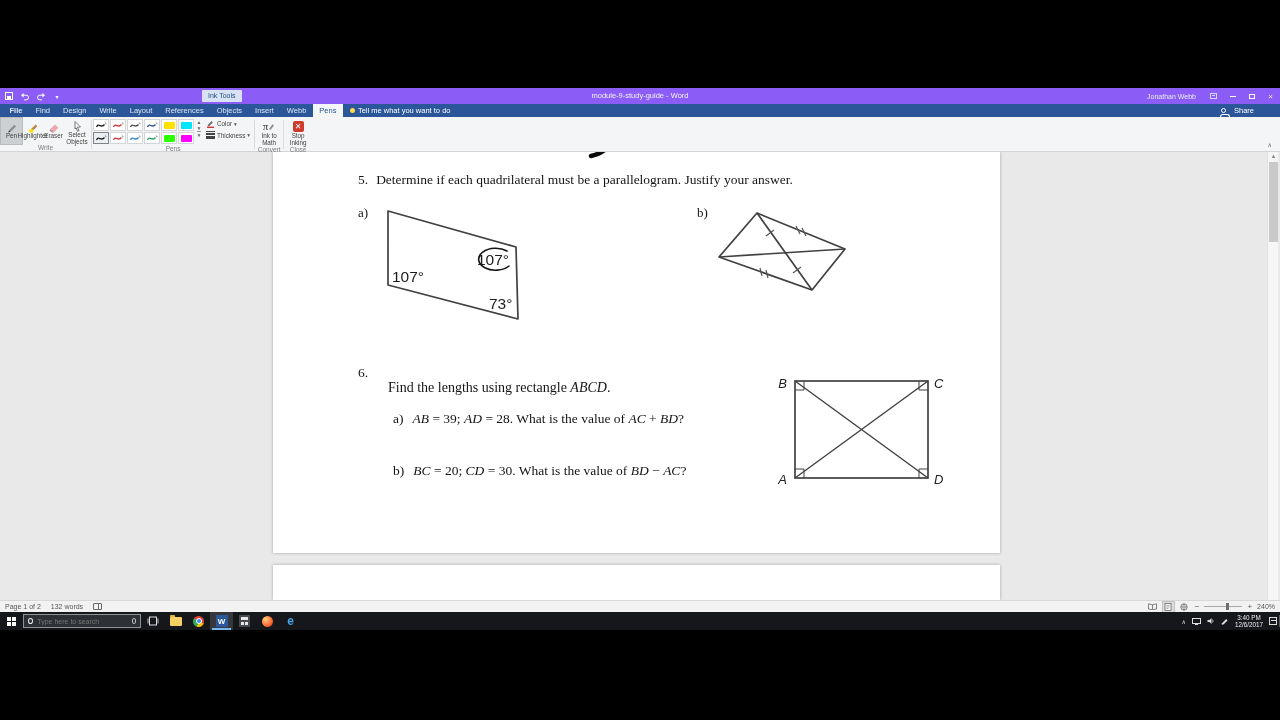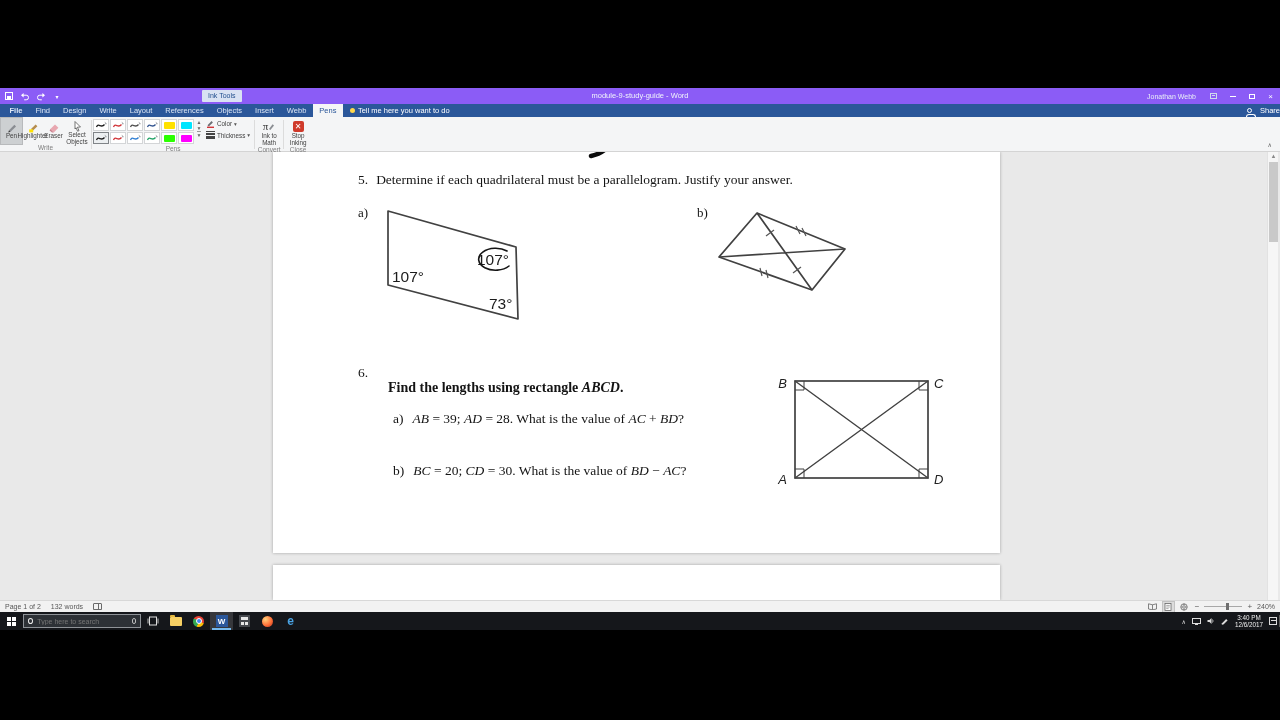--- a/index.html
+++ b/index.html
@@ -26,21 +26,21 @@
   .ribbondisp-box { width:7px; height:6px; border:1px solid #cfd9ec; position:relative; }
   .ribbondisp-box::after { content:""; position:absolute; left:1px; top:1px; width:3px; height:1px; background:#cfd9ec; }
 
   
   .tabsbar { position:relative; height:13px; background:#2b579a; display:flex; align-items:stretch;
              padding-left:3px; font-size:7.5px; color:#dce6f5; }
   .tab { padding:0 6.5px; line-height:13px; cursor:default; }
   .tab.active { background:#f4f5f6; color:#2b579a; }
   .tellme { display:flex; align-items:center; gap:3px; padding:0 7px; color:#fff; }
   .bulb { width:5px; height:5px; border-radius:50%; background:#ffd84d; }
-  .share-box { position:absolute; right:0; top:0; height:13px; display:flex; align-items:center; gap:8px;
+  .share-box { position:absolute; right:26px; top:0; height:13px; display:flex; align-items:center; gap:8px;
                color:#fff; font-size:7.5px; }
   .person { width:5px; height:5px; border-radius:50%; border:1px solid #fff; position:relative; }
   .person::after { content:""; position:absolute; left:-2px; top:5px; width:8px; height:3px;
                    border:1px solid #fff; border-bottom:none; border-radius:3px 3px 0 0; }
 
   
   .ribbon { position:relative; height:35px; background:#f4f5f6; border-bottom:1px solid #d4d4d4;
             display:flex; align-items:stretch; padding:1px 0 0 1px; }
   .rgroup { display:flex; flex-direction:column; }
   .rgroup .grp-content { flex:1; display:flex; align-items:flex-start; }
@@ -79,21 +79,21 @@
   
   .docarea { position:relative; height:448px; background:#e9e9e9; overflow:hidden; }
   .page { position:absolute; left:273px; width:727px; background:#fff; box-shadow:0 0 3px rgba(0,0,0,.3); }
   .page1 { top:0; height:401px; }
   .page2 { top:413px; height:35px; }
   .doc-text { position:absolute; color:#141414; font-family:"Liberation Serif", serif; }
   .q5line { left:85px; top:20px; font-size:13.5px; display:flex; gap:8px; }
   .plabel-a { left:85px; top:53px; font-size:13px; }
   .plabel-b { left:424px; top:53px; font-size:13px; }
   .q6num { left:85px; top:213px; font-size:13.5px; }
-  .q6head { left:115px; top:228px; font-size:14px; font-weight:bold; }
+  .q6head { left:115px; top:228px; font-size:14px; font-weight:normal; }
   .q6a { left:120px; top:259px; font-size:13.5px; display:flex; gap:9px; }
   .q6b { left:120px; top:311px; font-size:13.5px; display:flex; gap:9px; }
   .it { font-style:italic; }
   .figsvg { position:absolute; left:0; top:0; overflow:visible; }
   .figsvg text { font-family:"Liberation Sans", sans-serif; }
   .angle-lbl { font-size:15.5px; fill:#1c1c1c; font-weight:500; }
   .vert-lbl { font-size:13px; fill:#222; font-style:italic; font-weight:500; }
 
   
   .vscroll { position:absolute; right:2px; top:0; width:11px; height:448px; background:#f6f6f6; border-left:1px solid #e2e2e2; }
@@ -198,21 +198,21 @@
       <span class="tab">Design</span>
       <span class="tab">Write</span>
       <span class="tab">Layout</span>
       <span class="tab">References</span>
       <span class="tab">Objects</span>
       <span class="tab">Insert</span>
       <span class="tab">Webb</span>
       <span class="tab active">Pens</span>
       <span class="tellme">
         <span class="bulb"></span>
-        <span>Tell me here you want to do</span>
+        <span>Tell me what you want to do</span>
       </span>
       <span class="share-box">
         <span class="person"></span>
         <span>Share</span>
       </span>
     </div>
 
     <div class="ribbon">
       <div class="rgroup">
         <div class="grp-content">

